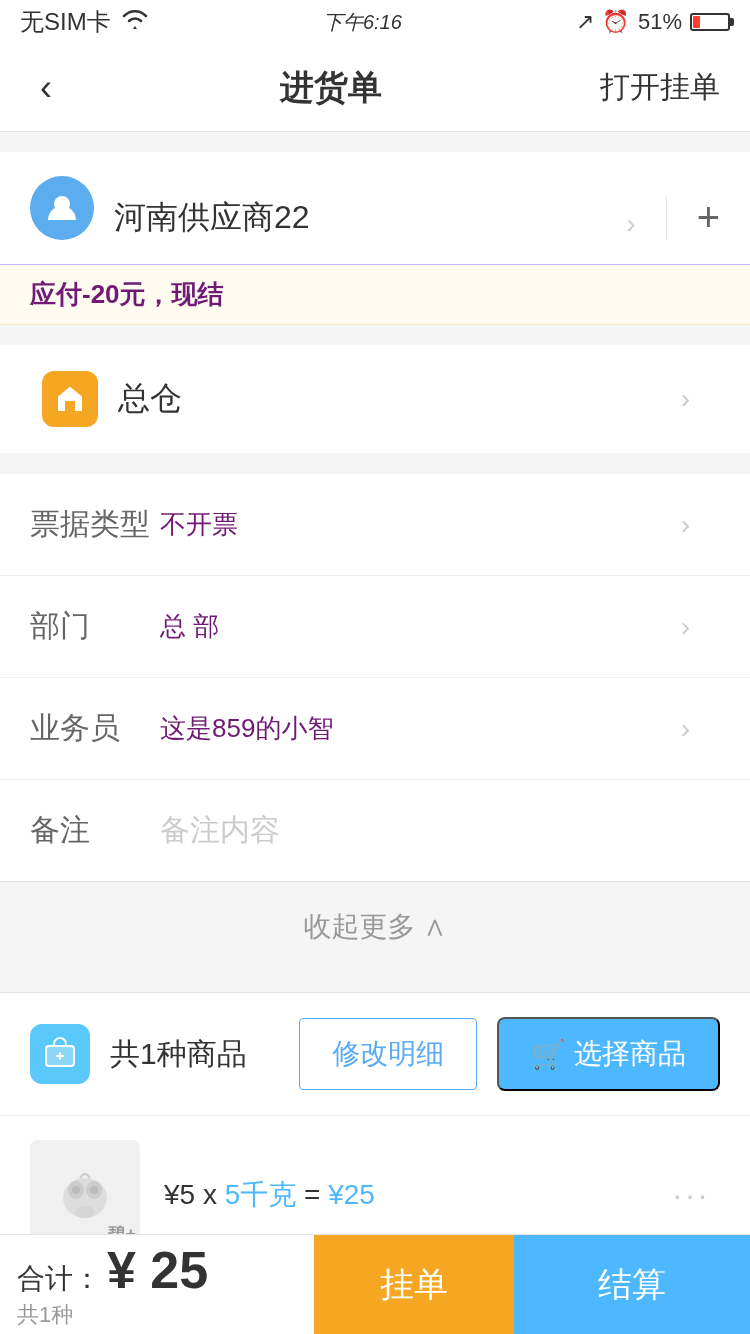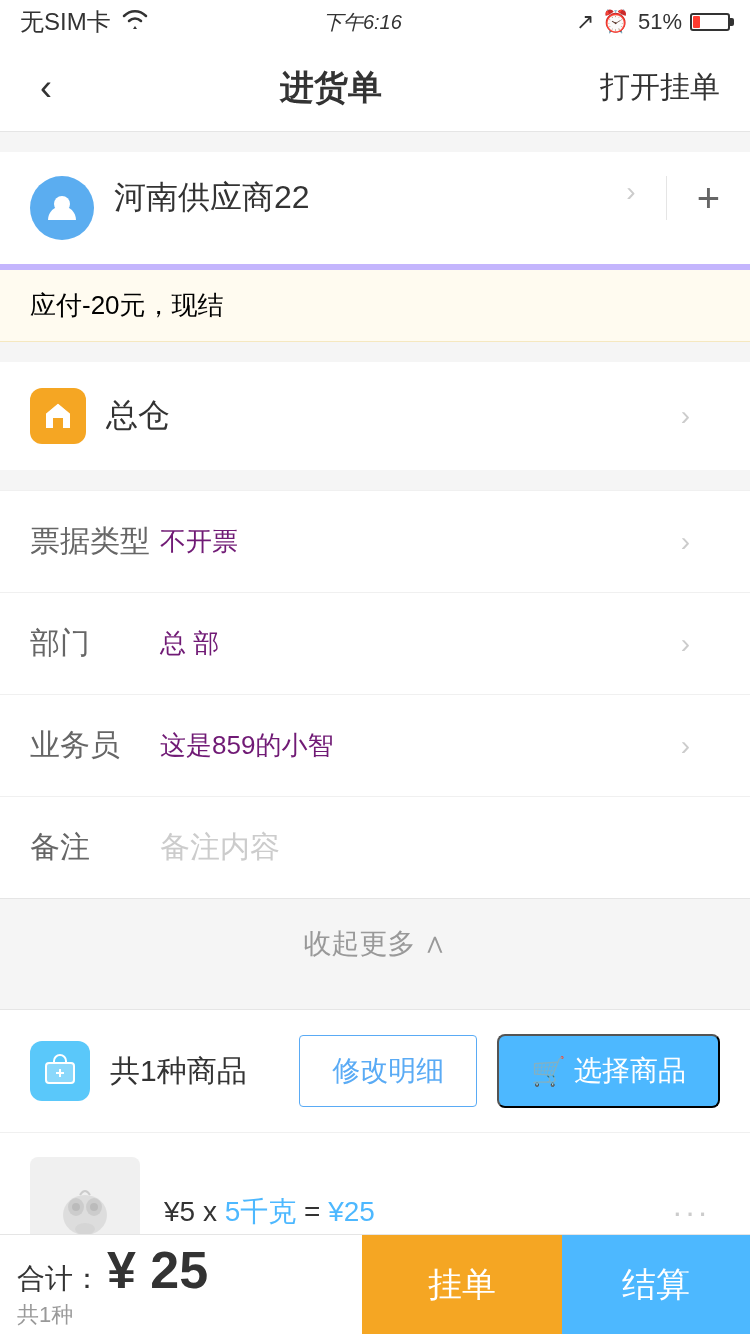--- a/index.html
+++ b/index.html
@@ -93,23 +93,23 @@
     
     .white-card {
       background: #fff;
       margin-bottom: 0;
     }
 
     
     .supplier-row {
       background: #fff;
       display: flex;
-      align-items: flex-start;
+      align-items: flex-end;
       padding: 24px 30px;
-      border-bottom: 6px solid #c4b5fd;
+      border-bottom: 1px solid #c4b5fd;
     }
     .supplier-avatar {
       width: 64px;
       height: 64px;
       border-radius: 50%;
       background: #5badf0;
       display: flex;
       align-items: center;
       justify-content: center;
       margin-right: 20px;
@@ -134,32 +134,34 @@
     }
     .add-icon {
       color: #666;
       font-size: 40px;
       font-weight: 300;
     }
 
     
     .notice-bar {
       background: #fffbf0;
-      padding: 18px 30px;
+      padding: 12px 30px;
       font-size: 26px;
-      color: #000000;
+      color: #701a75;
       border-bottom: 1px solid #f5e8c0;
+      font-weight: bold;
     }
 
     
     .warehouse-row {
       background: #fff;
       display: flex;
       align-items: center;
       padding: 26px 30px;
+      margin-left: 12px;
     }
     .warehouse-icon {
       width: 56px;
       height: 56px;
       border-radius: 12px;
       background: #f5a623;
       display: flex;
       align-items: center;
       justify-content: center;
       margin-right: 20px;
@@ -332,21 +334,21 @@
       width: 200px;
       background: #f5a623;
       color: #fff;
       display: flex;
       align-items: center;
       justify-content: center;
       font-size: 34px;
       cursor: pointer;
     }
     .btn-checkout {
-      width: 188px;
+      width: 236px;
       background: #4db8ff;
       color: #fff;
       display: flex;
       align-items: center;
       justify-content: center;
       font-size: 34px;
       cursor: pointer;
     }
 
     .content-area {

